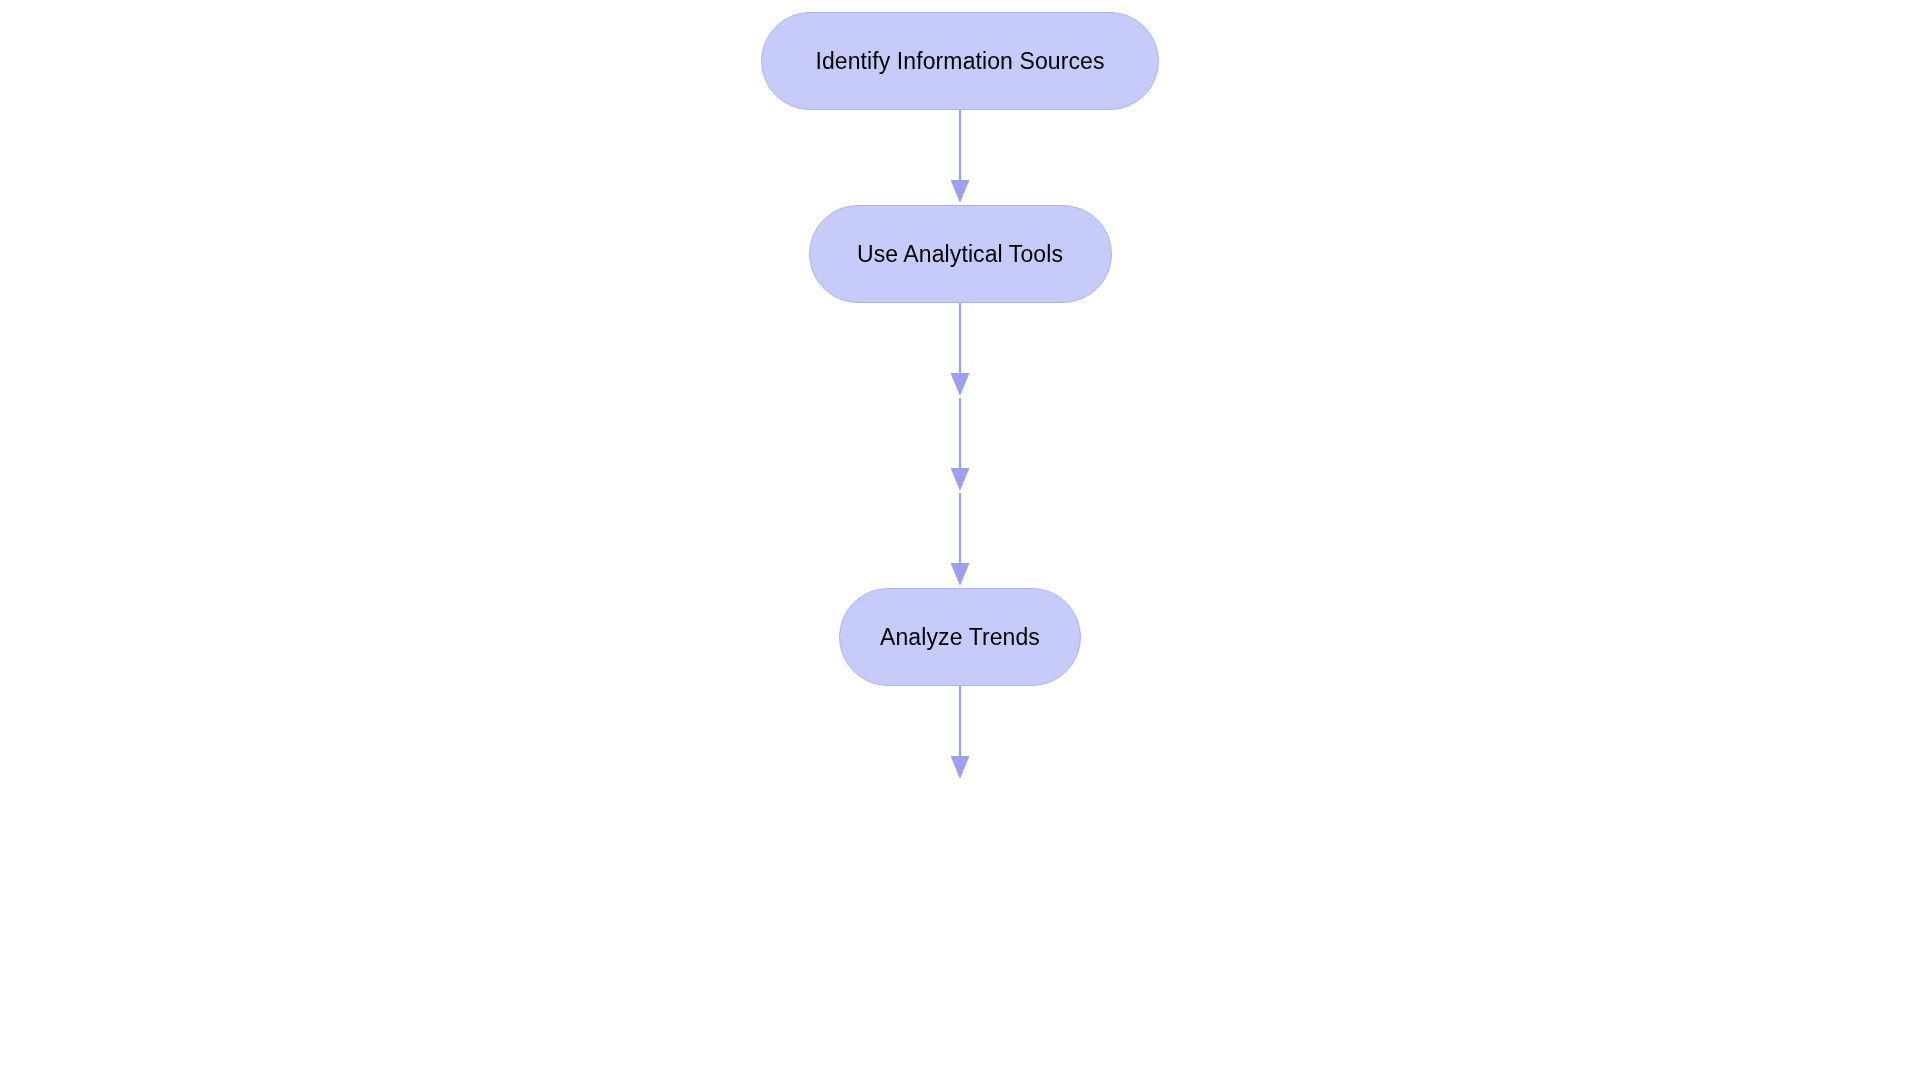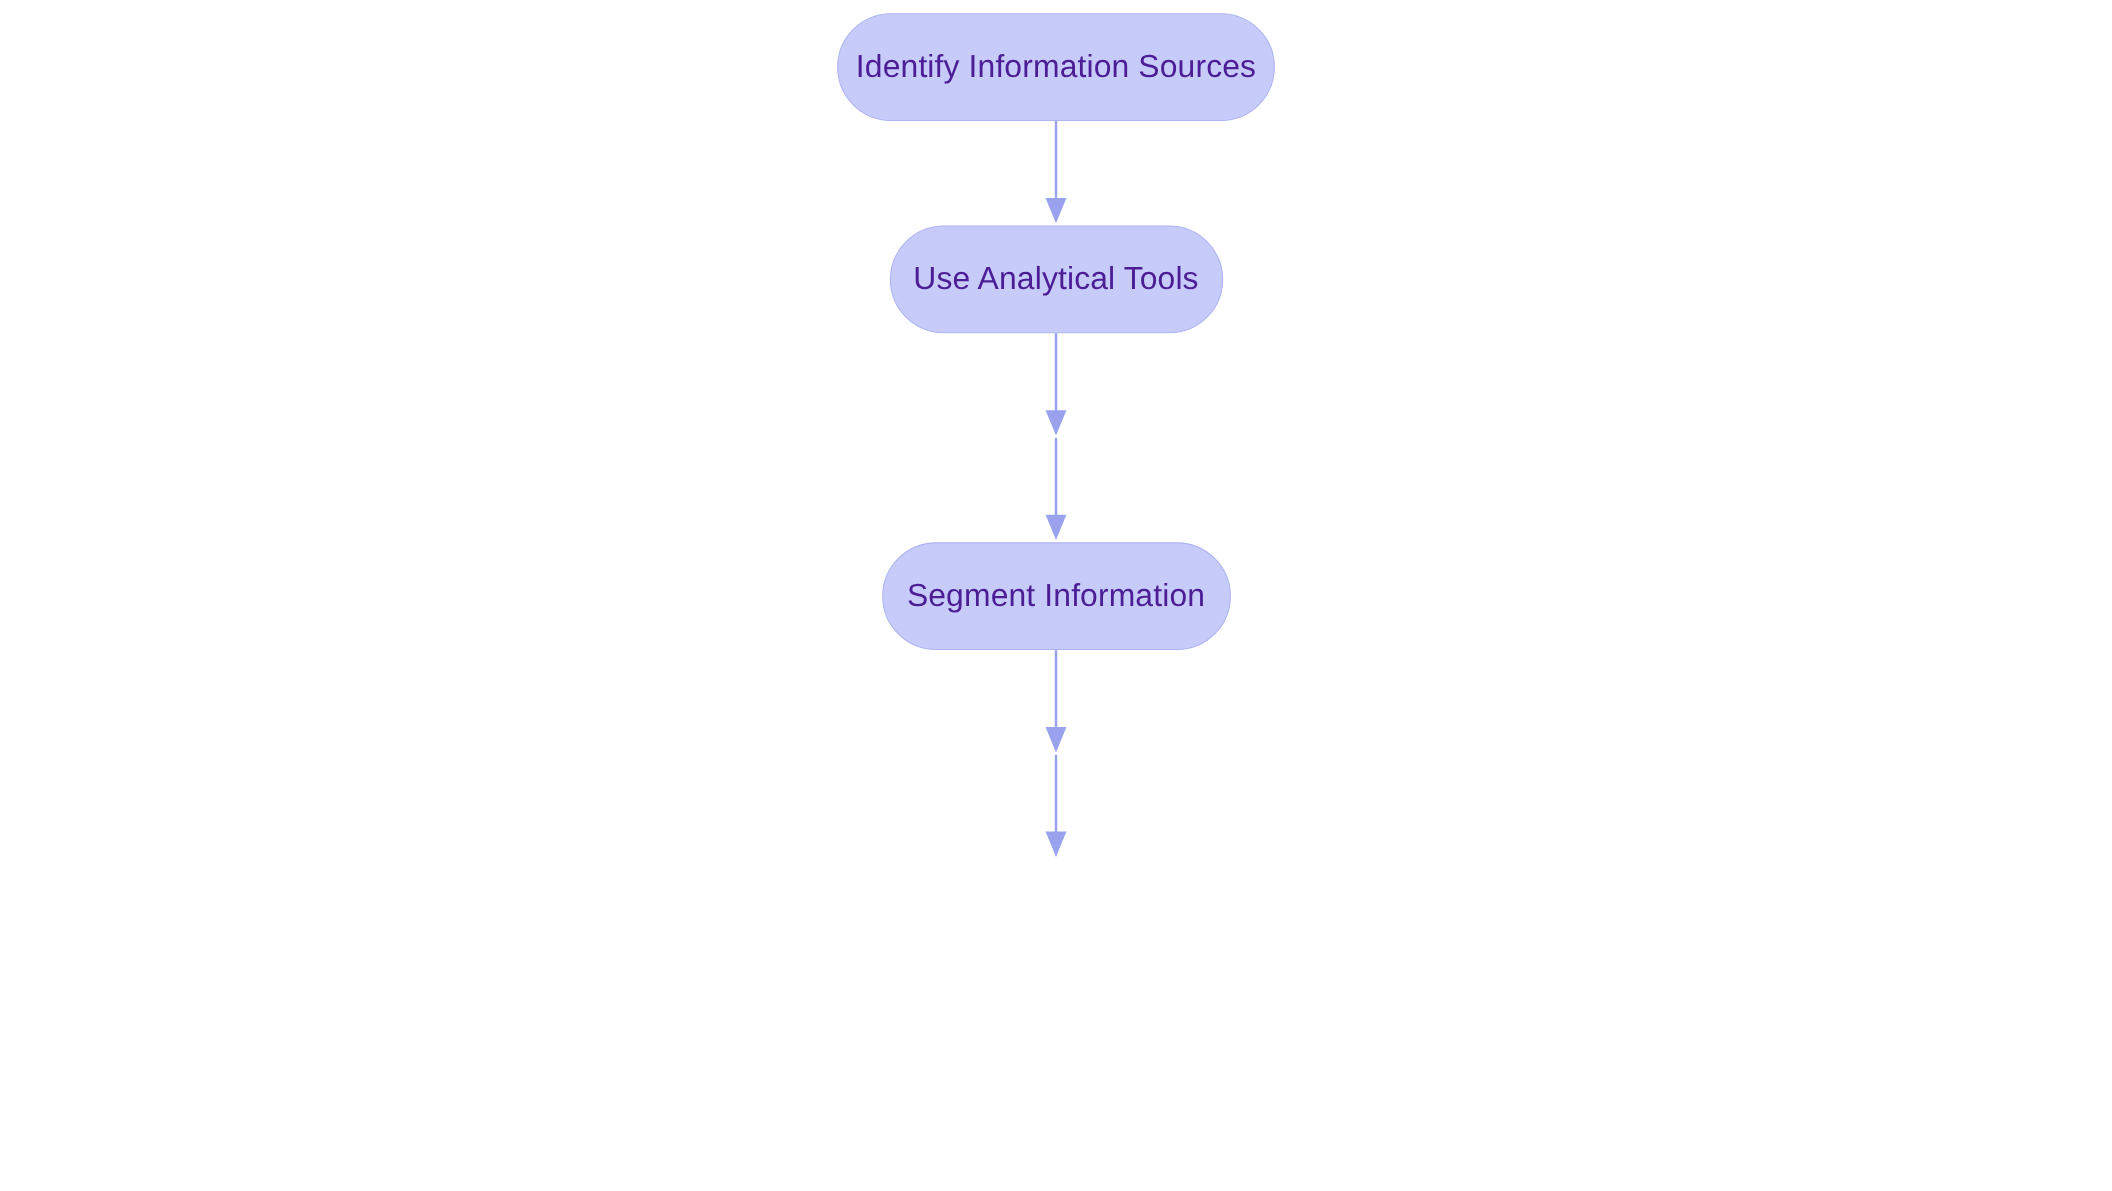--- a/index.html
+++ b/index.html
@@ -45,25 +45,25 @@
     border: 1.4px solid #aeb4f2;
     color: #3232cc;
     display: flex;
     align-items: center;
     justify-content: center;
     white-space: nowrap;
     flex: 0 0 auto;
   }
 
   .node-label {
-    font-size: 29px;
+    font-size: 23px;
     font-weight: 400;
     letter-spacing: 0.1px;
     line-height: 1;
-    color: #4c1d95;
+    color: #000000;
     user-select: none;
   }
 
   
   .node.w-xl   { width: 398px; }
   .node.w-lg   { width: 445px; }
   .node.w-md   { width: 303px; text-align: center; }
   .node.w-mdp  { width: 317px; }
   .node.w-sm   { width: 242px; }
   .node.w-smp  { width: 288px; }
@@ -109,29 +109,29 @@
       <path class="conn-line" d="M15 0 L15 72"></path>
       <polygon class="conn-head" points="15,93 5.5,70 24.5,70"></polygon>
     </svg>
 
 
     <svg class="connector" viewBox="0 0 30 95" aria-hidden="true">
       <path class="conn-line" d="M15 0 L15 72"></path>
       <polygon class="conn-head" points="15,93 5.5,70 24.5,70"></polygon>
     </svg>
 
-    <div class="node w-mdp">
-      <span class="node-label">Segment Information</span>
-    </div>
 
     <svg class="connector" viewBox="0 0 30 95" aria-hidden="true">
       <path class="conn-line" d="M15 0 L15 72"></path>
       <polygon class="conn-head" points="15,93 5.5,70 24.5,70"></polygon>
     </svg>
 
+    <div class="node w-sm">
+      <span class="node-label">Analyze Trends</span>
+    </div>
 
     <svg class="connector" viewBox="0 0 30 95" aria-hidden="true">
       <path class="conn-line" d="M15 0 L15 72"></path>
       <polygon class="conn-head" points="15,93 5.5,70 24.5,70"></polygon>
     </svg>
 
 
   </div>
 </div>
 

